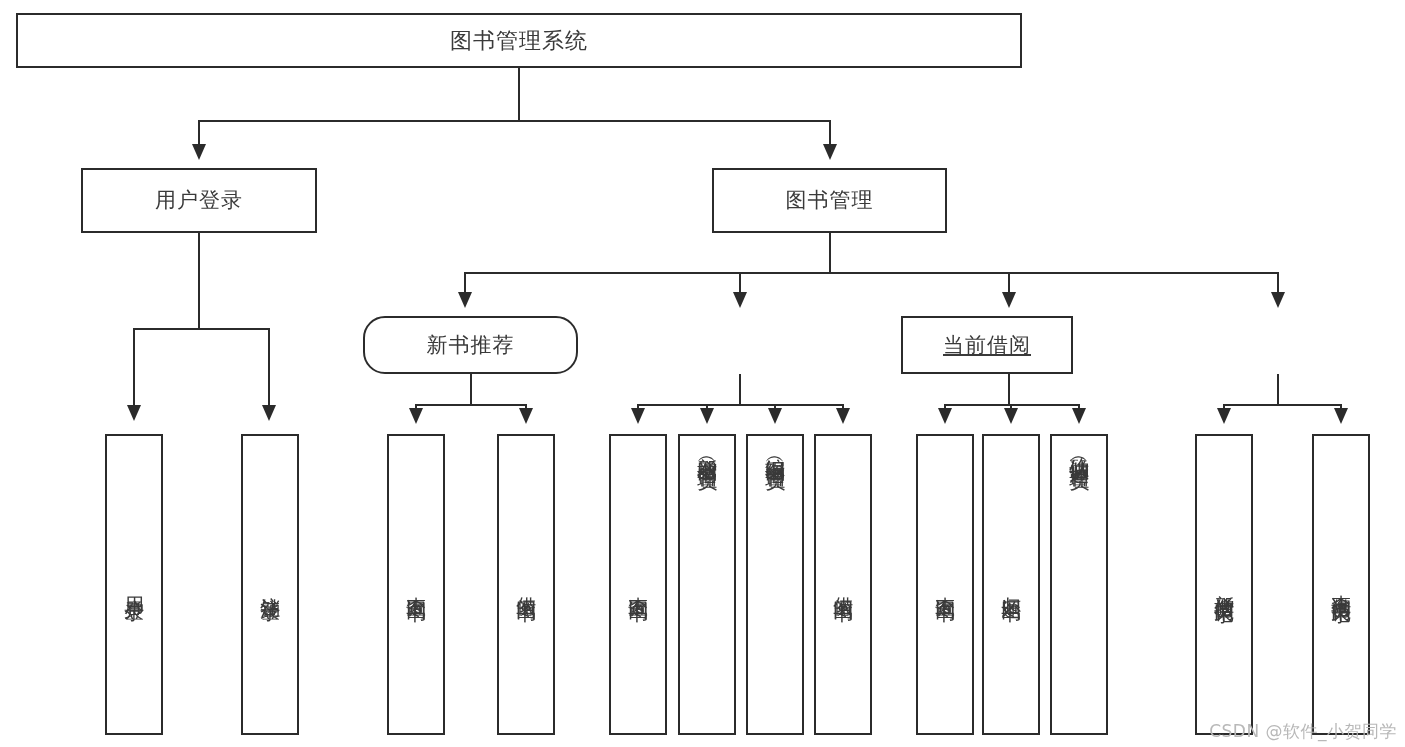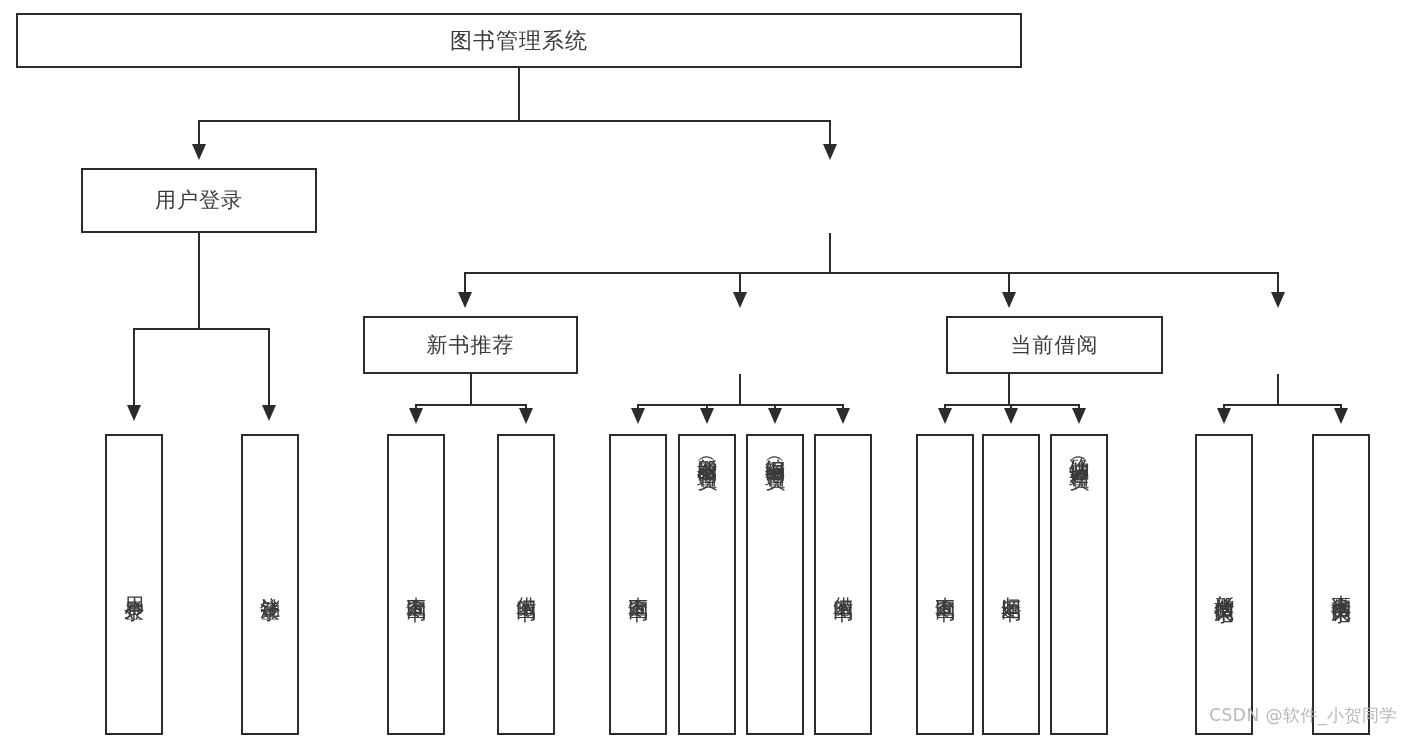--- a/index.html
+++ b/index.html
@@ -66,21 +66,21 @@
     width: 0;
     height: 0;
     border-left: 7px solid transparent;
     border-right: 7px solid transparent;
     border-top: 16px solid #2b2b2b;
   }
   
   #watermark {
     position: absolute;
     right: 8px;
-    bottom: 20px;
+    bottom: 4px;
     font-size: 17px;
     color: #b8b8b8;
     letter-spacing: 0.5px;
     white-space: nowrap;
     pointer-events: none;
   }
 </style>
 </head>
 <body>
 
@@ -91,43 +91,44 @@
   <div class="vline" style="left:518px; top:68px; height:53px;"></div>
 
   <div class="hline" style="left:198px; top:120px; width:632px;"></div>
   <div class="vline" style="left:198px; top:120px; height:26px;"></div>
   <div class="vline" style="left:829px; top:120px; height:26px;"></div>
   <div class="arrow" style="left:192px; top:144px;"></div>
   <div class="arrow" style="left:823px; top:144px;"></div>
 
   <div class="node node-h" style="left:81px; top:168px; width:236px; height:65px;">用户登录</div>
 
+  <div class="node node-h" style="left:712px; top:168px; width:235px; height:65px;">图书管理</div>
 
   <div class="vline" style="left:198px; top:233px; height:96px;"></div>
   <div class="hline" style="left:133px; top:328px; width:136px;"></div>
   <div class="vline" style="left:133px; top:328px; height:79px;"></div>
   <div class="vline" style="left:268px; top:328px; height:79px;"></div>
   <div class="arrow" style="left:127px; top:405px;"></div>
   <div class="arrow" style="left:262px; top:405px;"></div>
 
   <div class="vline" style="left:829px; top:233px; height:40px;"></div>
   <div class="hline" style="left:464px; top:272px; width:814px;"></div>
   <div class="vline" style="left:464px; top:272px; height:22px;"></div>
   <div class="vline" style="left:739px; top:272px; height:22px;"></div>
   <div class="vline" style="left:1008px; top:272px; height:22px;"></div>
   <div class="vline" style="left:1277px; top:272px; height:22px;"></div>
   <div class="arrow" style="left:458px; top:292px;"></div>
   <div class="arrow" style="left:733px; top:292px;"></div>
   <div class="arrow" style="left:1002px; top:292px;"></div>
   <div class="arrow" style="left:1271px; top:292px;"></div>
 
-  <div class="node node-h" style="left:363px; top:316px; width:215px; height:58px;">新书推荐</div>
+  <div class="node node-h" style="left:363px; top:316px; width:215px; height:58px;border-radius:22px;">新书推荐</div>
 
 
-  <div class="node node-h" style="left:946px; top:316px; width:217px; height:58px;">当前借阅</div>
+  <div class="node node-h" style="left:901px; top:316px; width:172px; height:58px;text-decoration:underline;">当前借阅</div>
 
 
   <div class="vline" style="left:470px; top:374px; height:32px;"></div>
   <div class="hline" style="left:415px; top:404px; width:111px;"></div>
   <div class="vline" style="left:415px; top:404px; height:6px;"></div>
   <div class="vline" style="left:525px; top:404px; height:6px;"></div>
   <div class="arrow" style="left:409px; top:408px;"></div>
   <div class="arrow" style="left:519px; top:408px;"></div>
 
   <div class="vline" style="left:739px; top:374px; height:32px;"></div>

